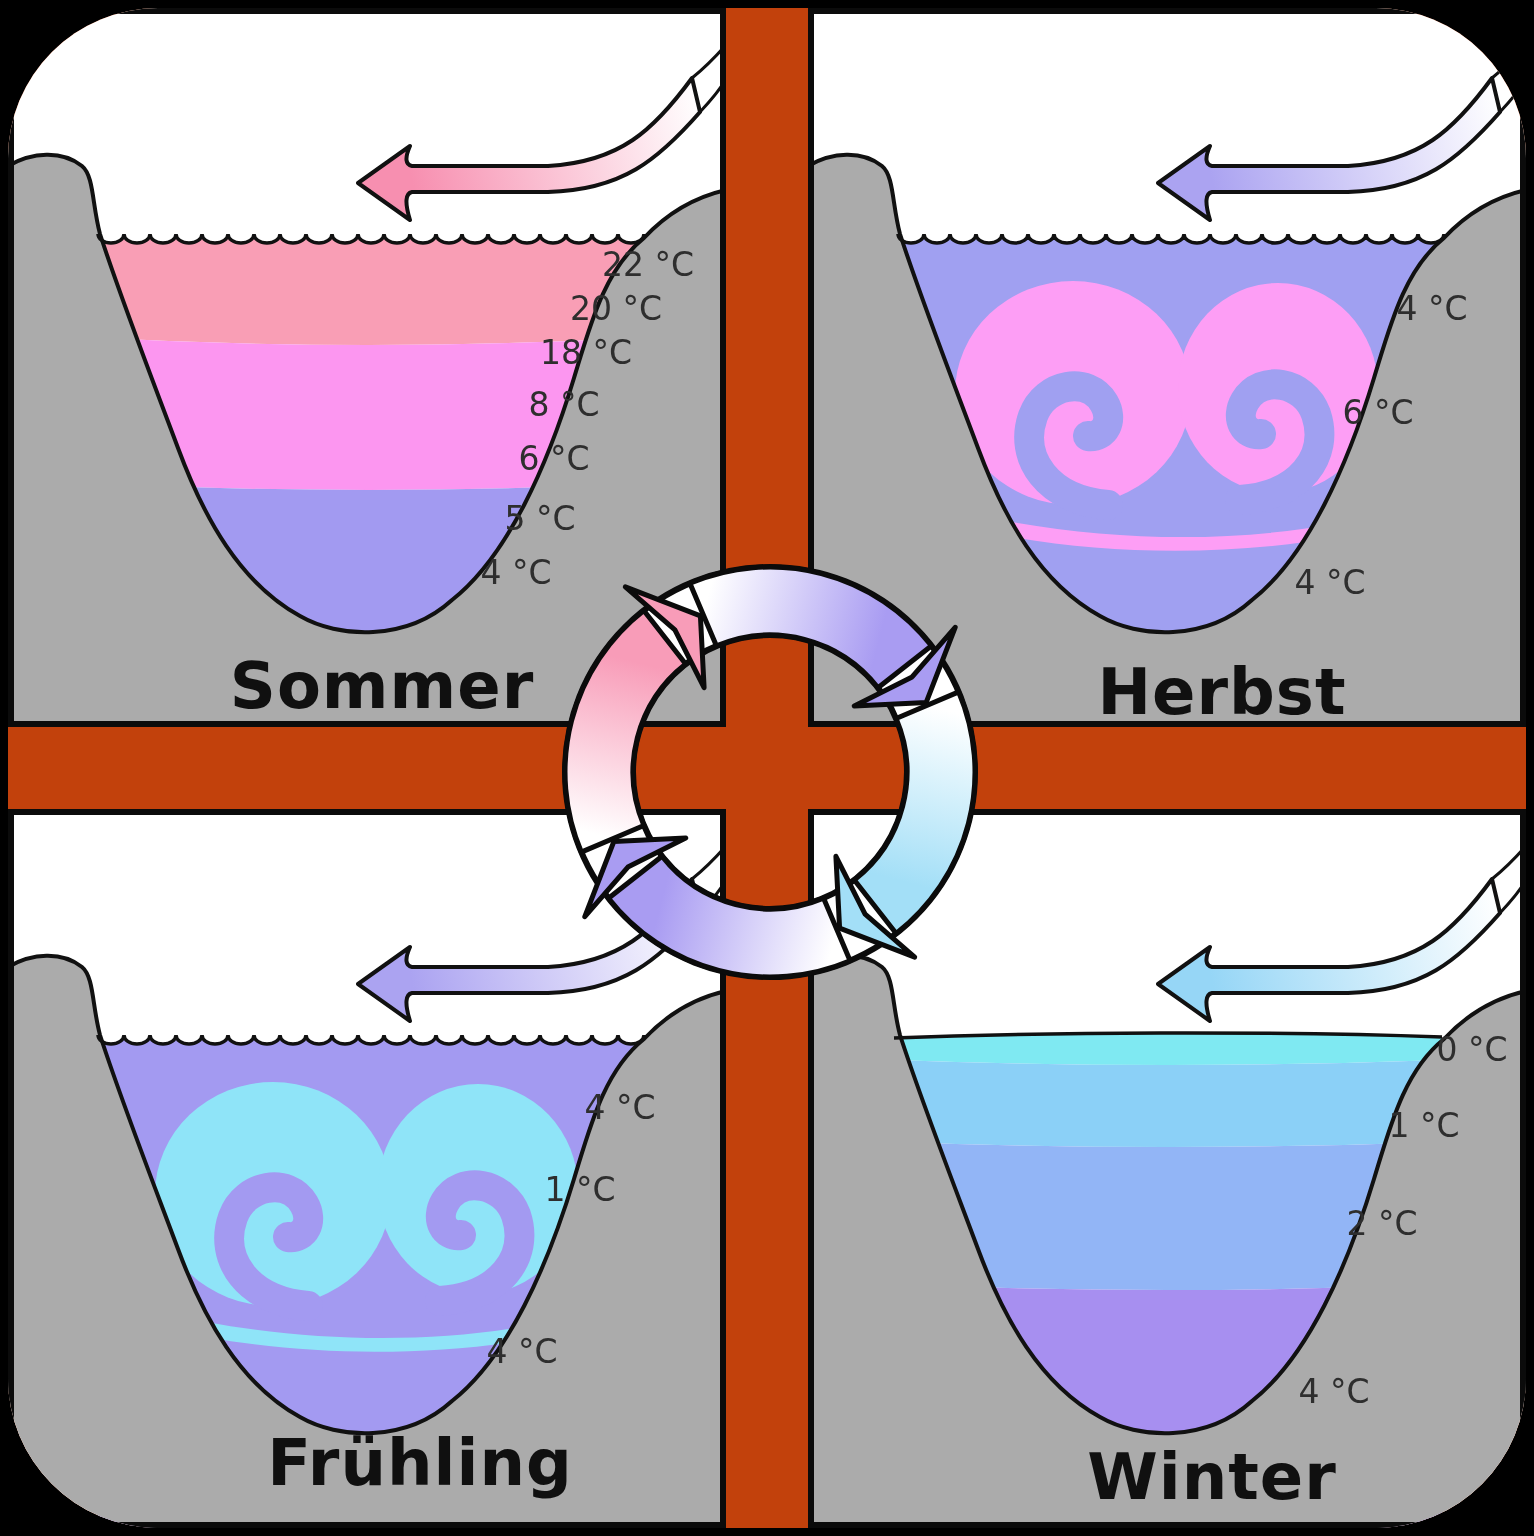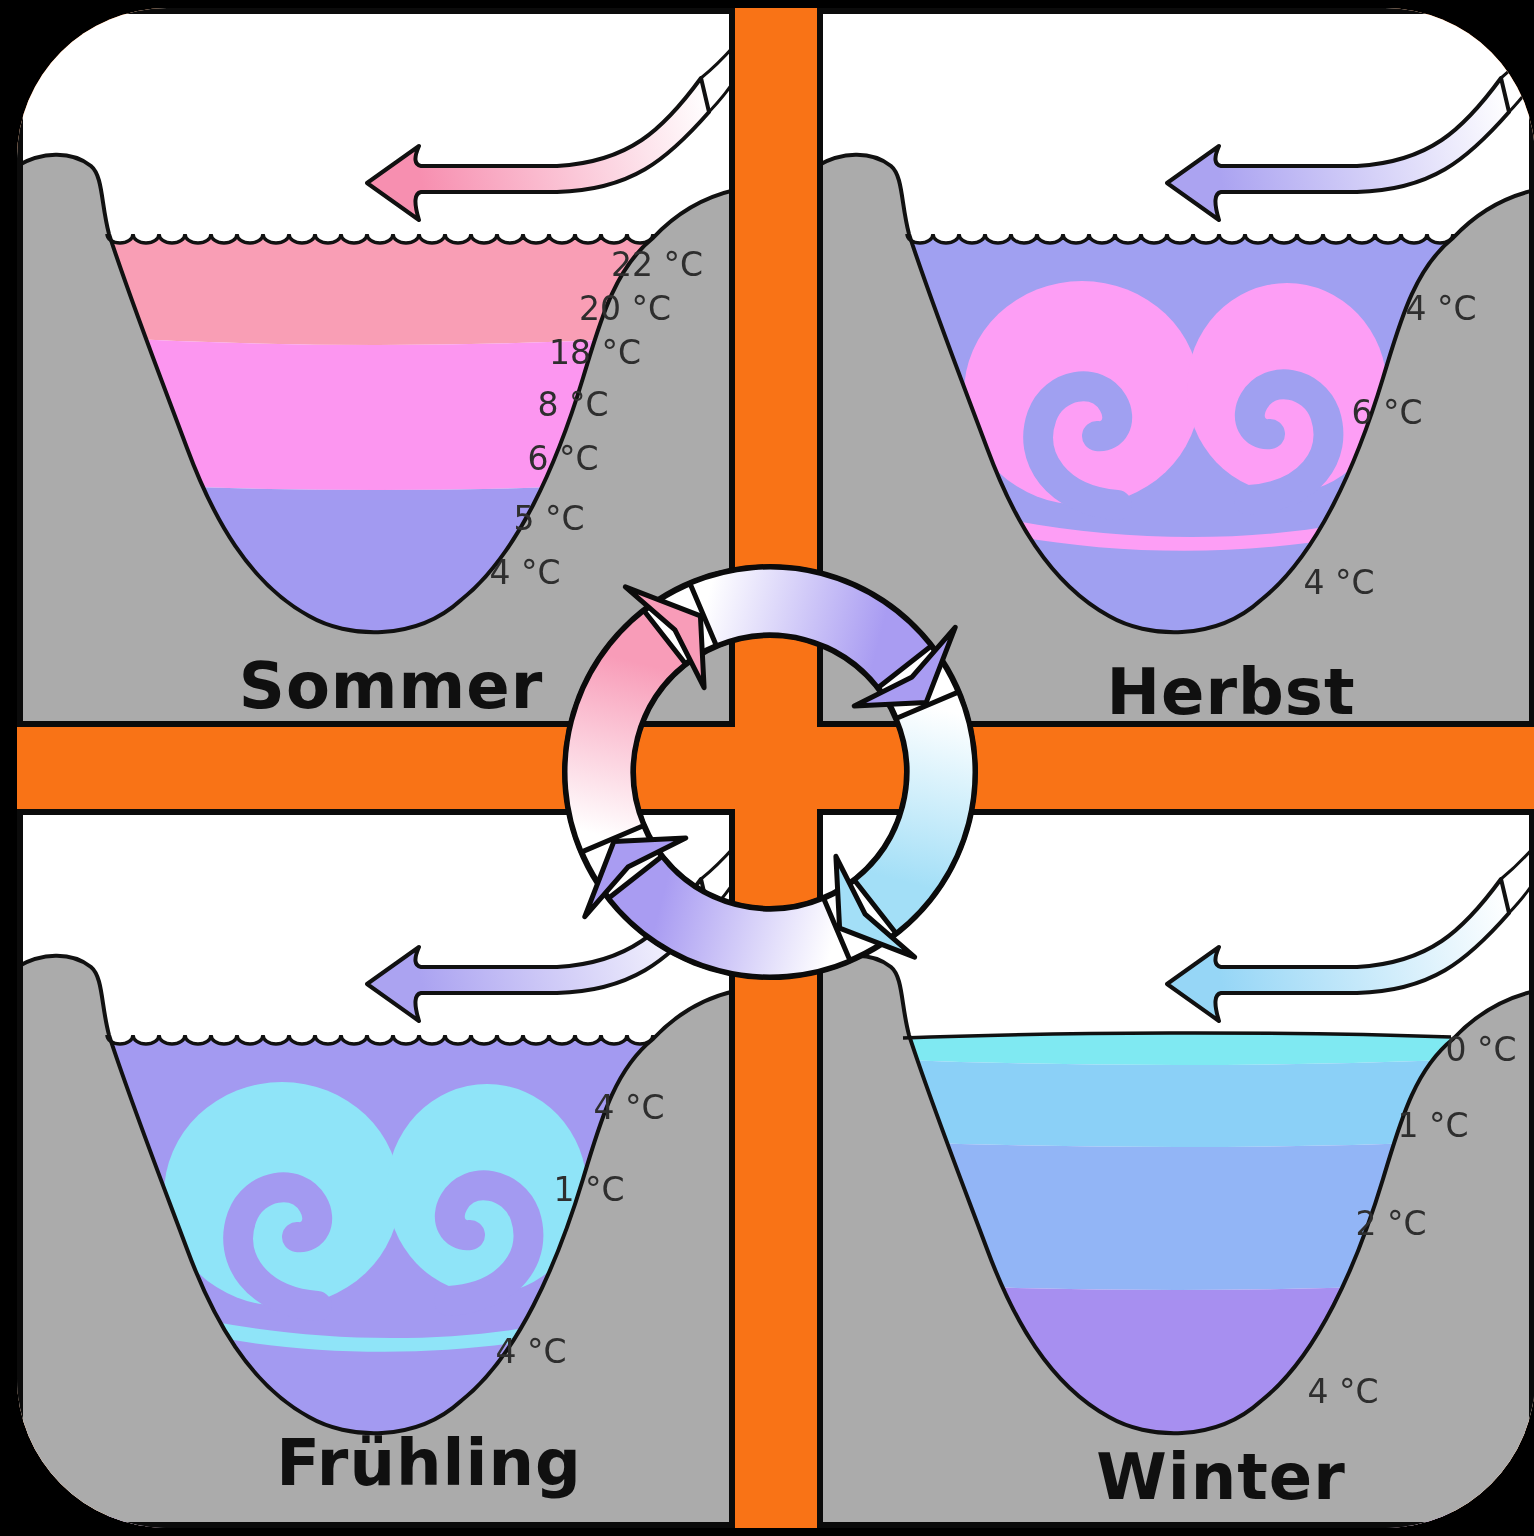--- a/index.html
+++ b/index.html
@@ -1,18 +1,18 @@
 <!DOCTYPE html>
 <html><head>
 <meta charset="utf-8">
 <style>
   html,body{margin:0;padding:0}
   body{width:1534px;height:1536px;background:#000;position:relative;overflow:hidden;
        font-family:"DejaVu Sans",sans-serif}
-  .frame{position:absolute;left:17px;top:8px;width:1518px;height:1520px;background:#f97316;
+  .frame{position:absolute;left:8px;top:8px;width:1518px;height:1520px;background:#c2410c;
          border-radius:150px;overflow:hidden}
   .q{position:absolute;width:718px;height:719px}
   .q svg{display:block;width:718px;height:719px}
   #q-tl{left:0;top:0}
   #q-tr{left:800px;top:0}
   #q-bl{left:0;top:801px}
   #q-br{left:800px;top:801px}
   #cycle-svg{position:absolute;left:0;top:0;z-index:6;pointer-events:none}
   .landpath{stroke:#111;stroke-width:4}
   .surfline{fill:none;stroke:#111;stroke-width:3.5}

